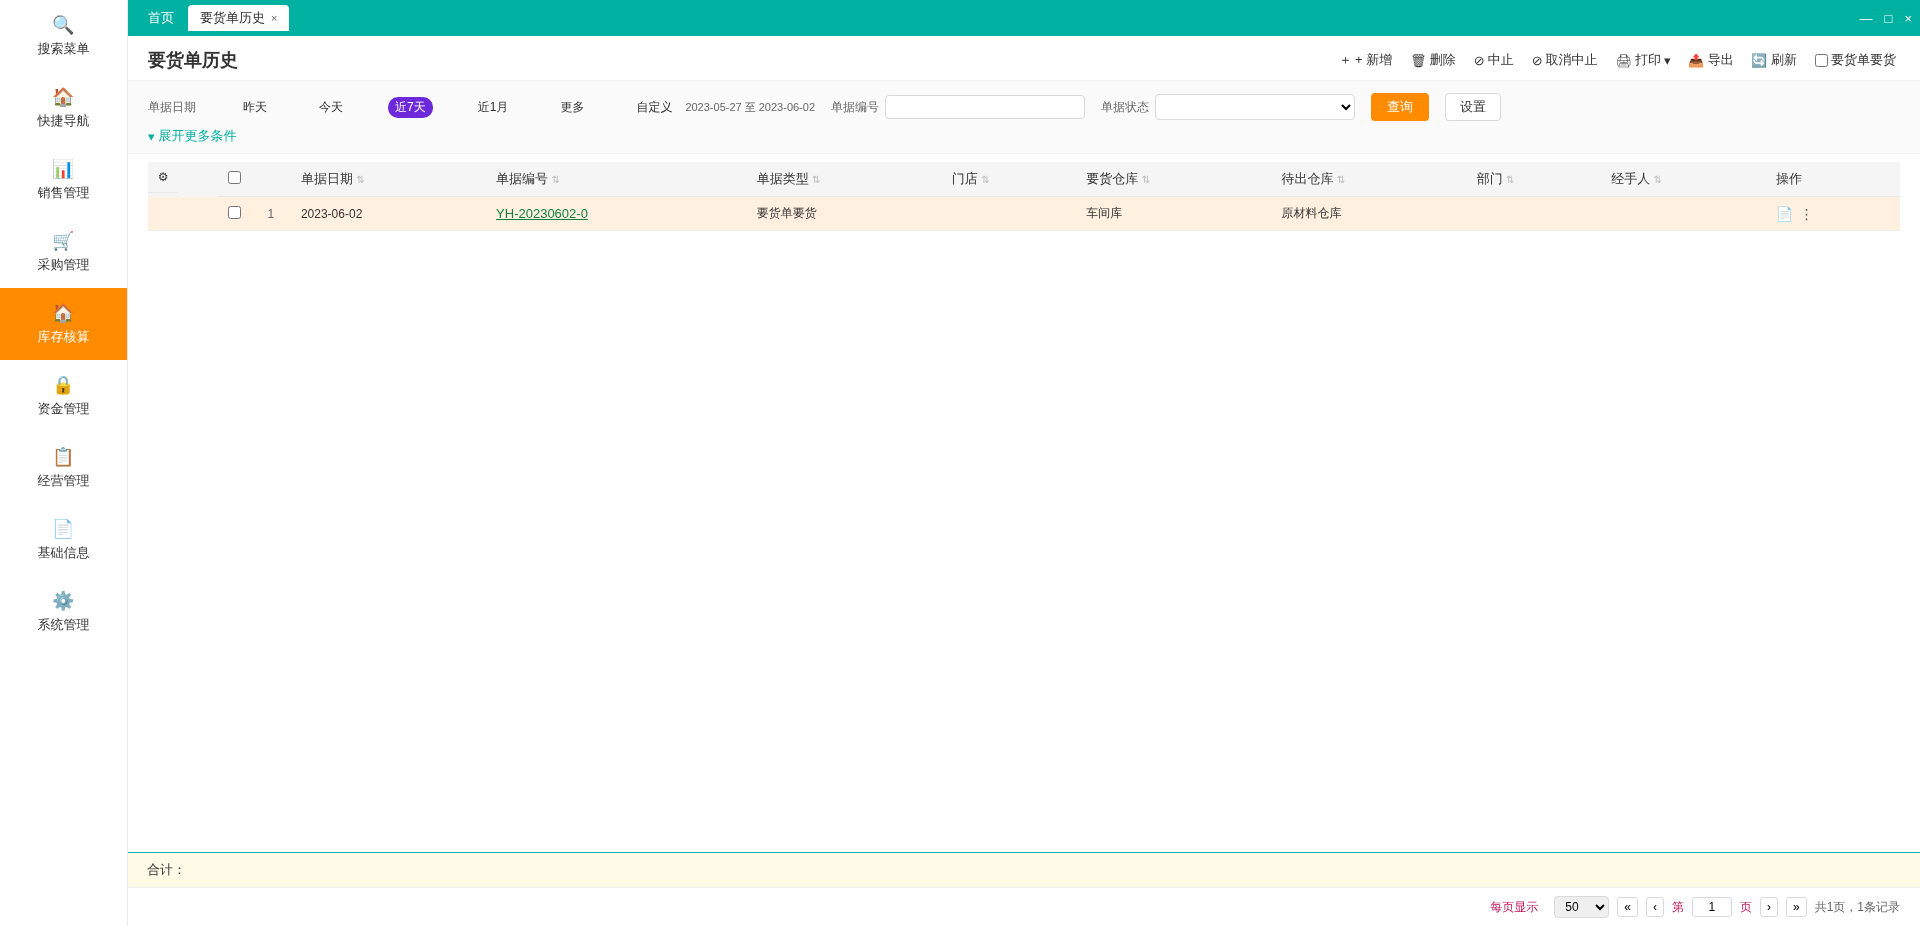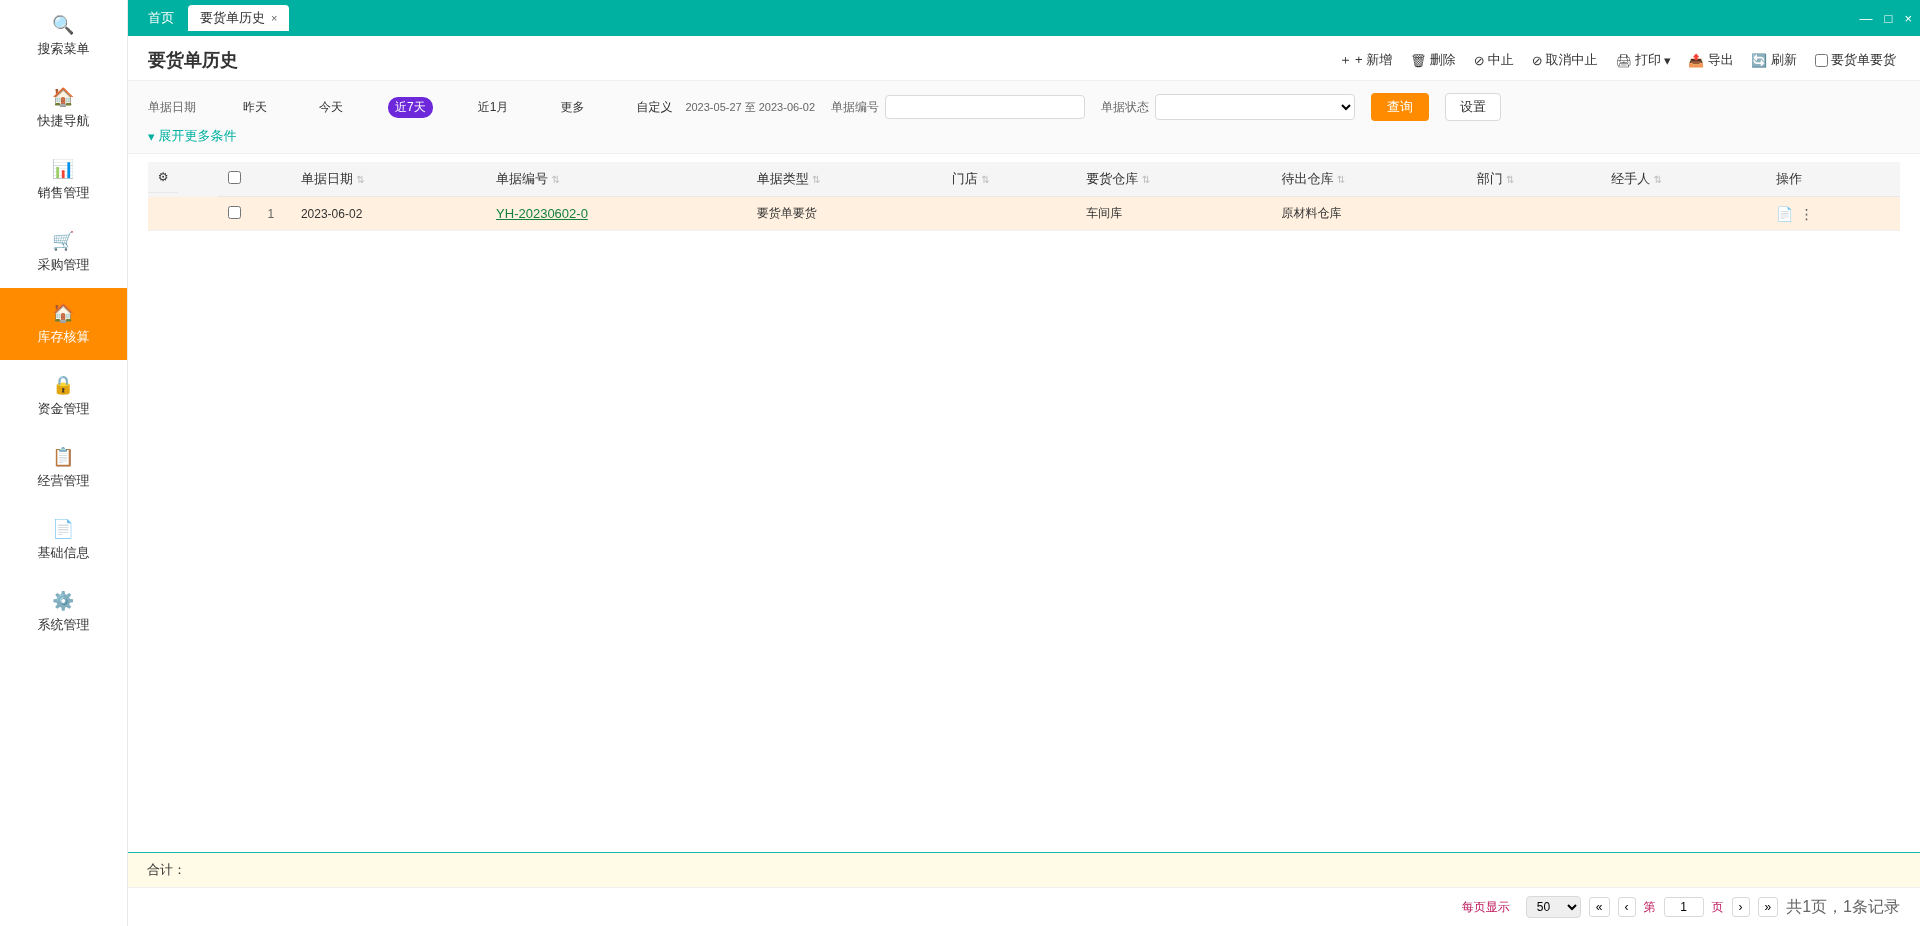--- a/index.html
+++ b/index.html
@@ -252,21 +252,21 @@
       font-size: 12px;
     }
     .page-input {
       width: 40px;
       border: 1px solid #d9d9d9;
       border-radius: 3px;
       padding: 2px 4px;
       text-align: center;
       font-size: 12px;
     }
-    .page-info { color: #666; font-size: 16px; }
+    .page-info { color: #666; font-size: 12px; }
 
     .settings-icon-area { display: flex; align-items: center; justify-content: center; width: 30px; }
     .checkbox-col { width: 30px; text-align: center; }
     .num-col { width: 40px; text-align: center; color: #666; }
   </style>
 </head>
 <body>
 
 <div class="sidebar">
   <div class="sidebar-item">

